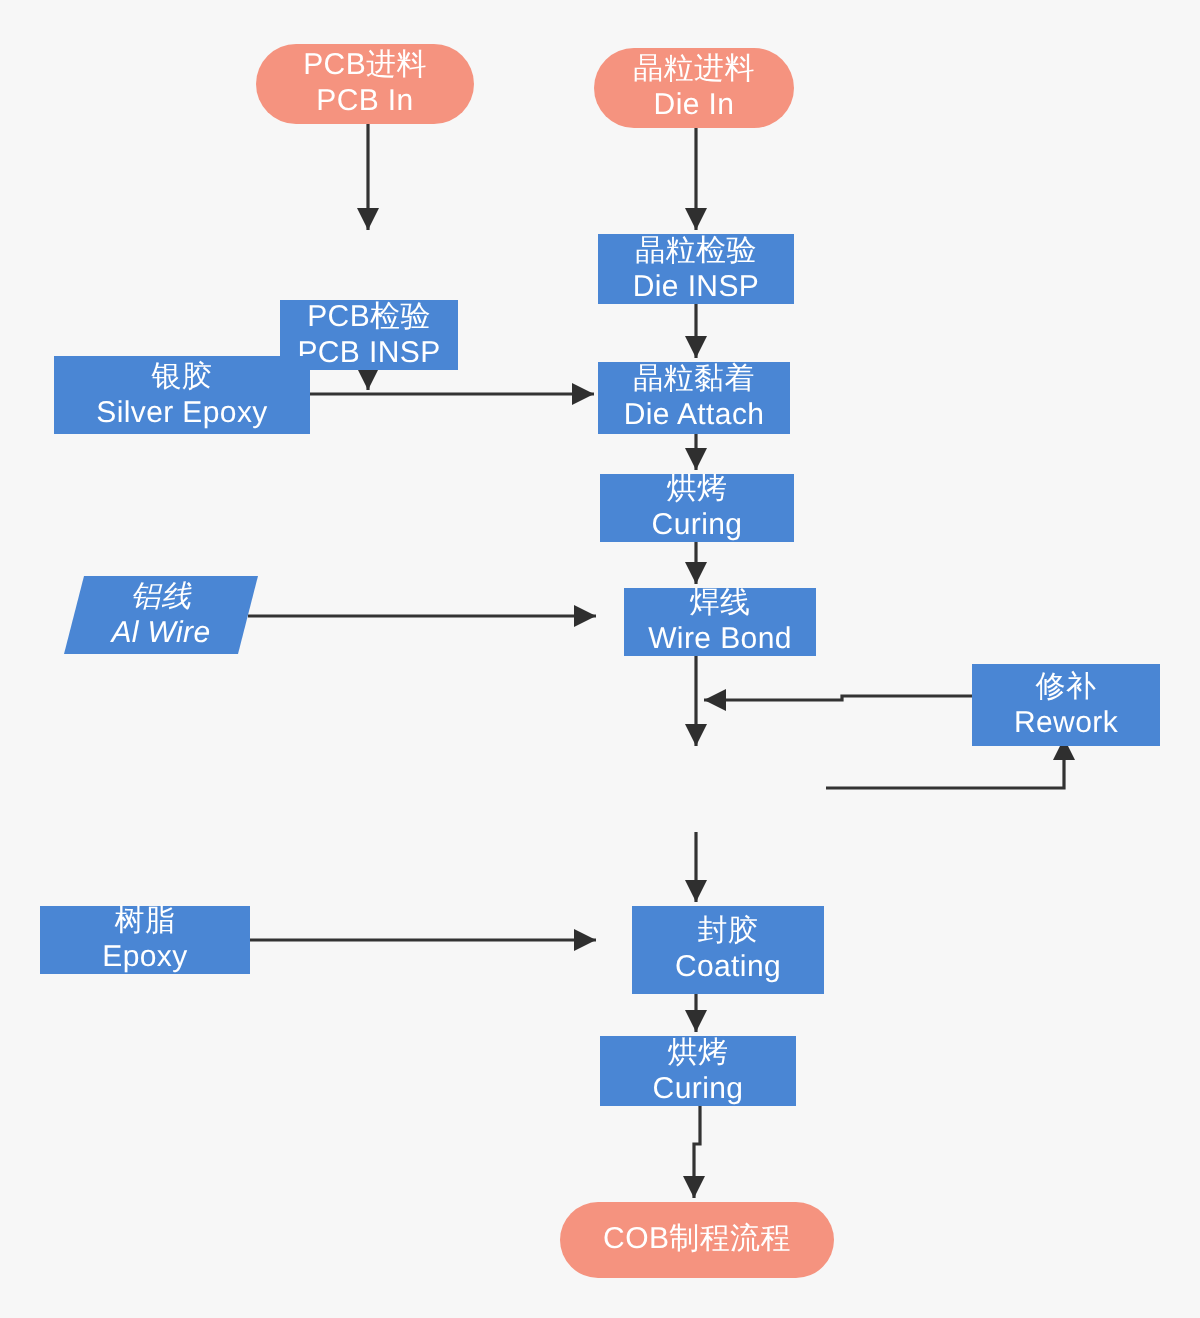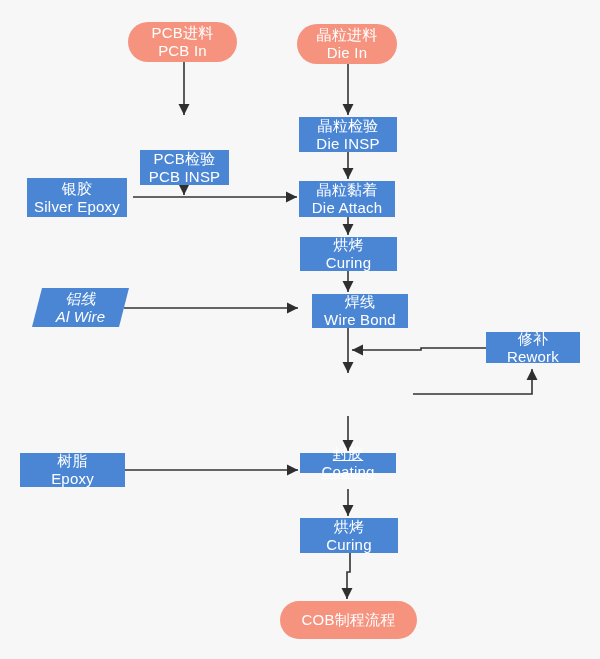--- a/index.html
+++ b/index.html
@@ -39,31 +39,31 @@
   .node .en { font-weight: 400; }
   .process { background: #4a86d4; }
   .terminator { background: #f5937f; border-radius: 20px; }
   .data { background: #4a86d4; font-style: italic; }
 
   
   #n-pcb-in        { left:128px; top:22px;  width:109px; height:40px;text-align:right; }
   #n-die-in        { left:297px; top:24px;  width:100px; height:40px; }
   #n-pcb-insp      { left:140px; top:117px; width:89px;  height:35px;margin-top:33px; }
   #n-die-insp      { left:299px; top:117px; width:98px;  height:35px; }
-  #n-silver-epoxy  { left:27px;  top:178px; width:100px; height:39px; }
+  #n-silver-epoxy  { left:27px;  top:178px; width:128px; height:39px; }
   #n-die-attach    { left:299px; top:181px; width:96px;  height:36px; }
   #n-curing-1      { left:300px; top:237px; width:97px;  height:34px; }
   #n-al-wire       { left:32px;  top:288px; width:97px;  height:39px;
                      clip-path: polygon(10px 0, 100% 0, calc(100% - 10px) 100%, 0 100%); }
   #n-wire-bond     { left:300px; top:294px; width:96px;  height:34px;margin-left:12px; }
-  #n-rework        { left:486px; top:332px; width:94px;  height:31px;text-align:center; }
+  #n-rework        { left:486px; top:332px; width:94px;  height:41px;text-align:center; }
   #n-wire-pull     { left:287px; top:375px; width:132px; height:41px;
                      clip-path: polygon(14px 0, 100% 0, calc(100% - 13px) 100%, 0 100%); }
   #n-epoxy         { left:20px;  top:453px; width:105px; height:34px; }
-  #n-coating       { left:300px; top:453px; width:96px;  height:20px;text-decoration:underline; }
+  #n-coating       { left:316px; top:453px; width:96px;  height:44px; }
   #n-curing-2      { left:300px; top:518px; width:98px;  height:35px; }
   #n-cob-end       { left:280px; top:601px; width:137px; height:38px; border-radius:19px; }
 </style>
 </head>
 <body>
 
 <div class="canvas">
 
   <svg class="edges-layer" width="600" height="659" viewBox="0 0 600 659" xmlns="http://www.w3.org/2000/svg">
     <defs>

